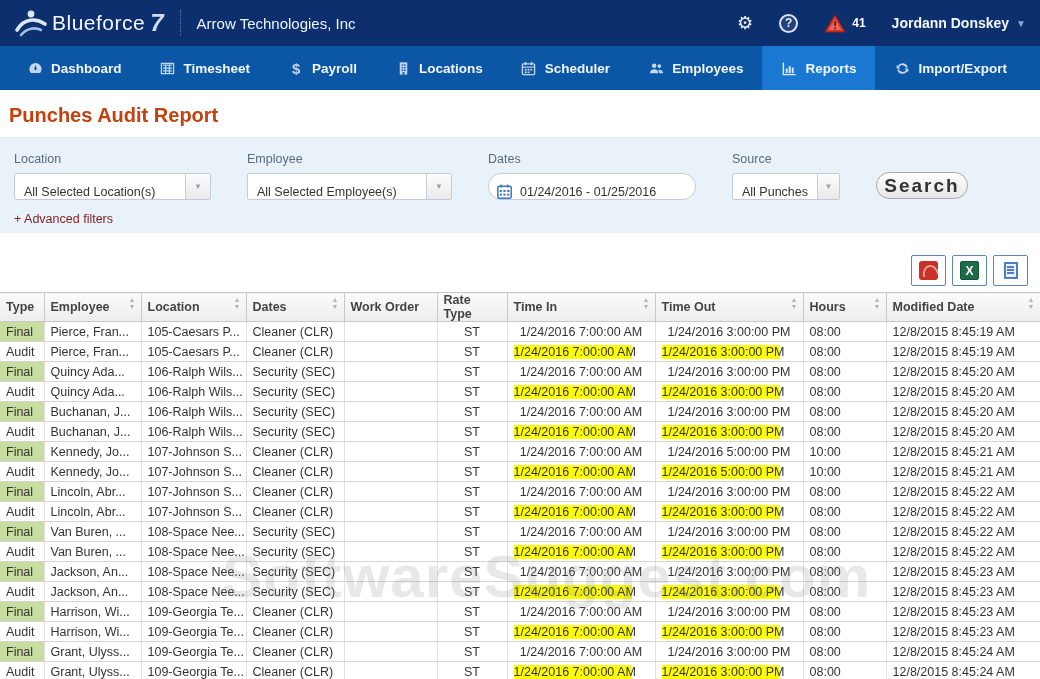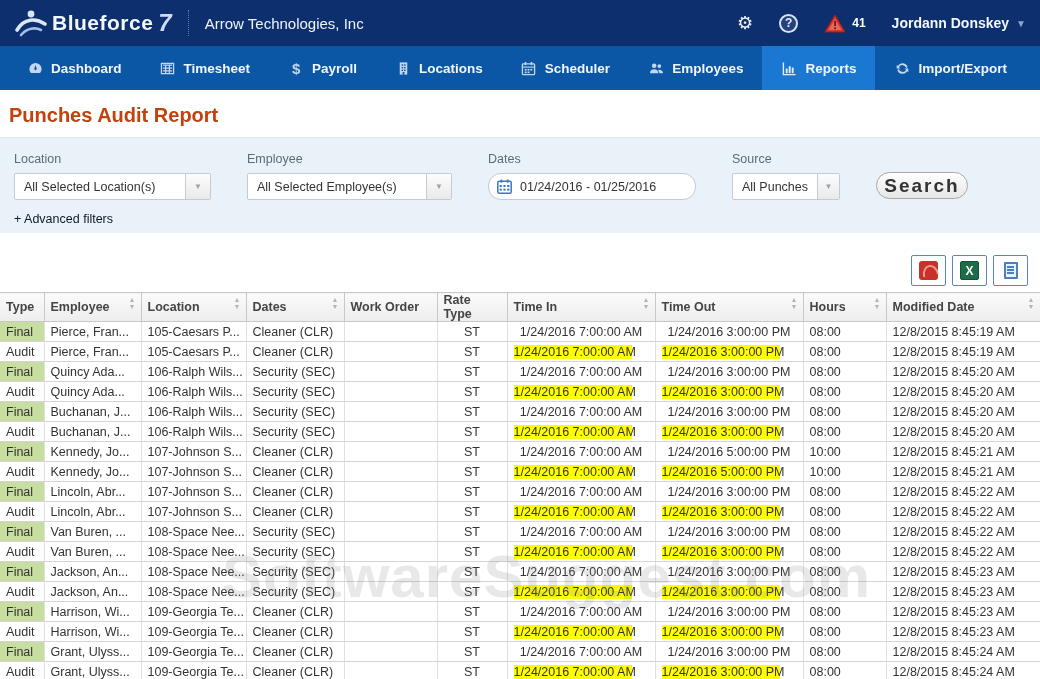--- a/index.html
+++ b/index.html
@@ -5,21 +5,21 @@
   * { margin:0; padding:0; box-sizing:border-box; }
   html,body { width:1040px; height:679px; overflow:hidden; background:#fff;
               font-family:"Liberation Sans", sans-serif; }
   .app { width:1040px; height:679px; position:relative; background:#fff; }
 
   
   .topbar { height:46px; background:#0d2f6d; display:flex; align-items:center;
             padding:0 14px; color:#fff; }
   .logo { display:flex; align-items:center; gap:4px; }
   .logo-swoosh { width:34px; height:30px; }
-  .logo-text { font-size:21px; font-weight:bold; color:#f2f6fd; letter-spacing:0.5px; }
+  .logo-text { font-size:21px; font-weight:normal; color:#f2f6fd; letter-spacing:0.5px; }
   .logo-seven { font-size:24px; font-weight:bold; color:#cddcf2; font-style:italic; margin-left:1px; }
   .topbar-divider { width:1px; height:26px; border-left:1px dotted #5a79b3; margin:0 16px; }
   .company-name { font-size:15px; color:#eef3fb; }
   .topbar-right { margin-left:auto; display:flex; align-items:center; gap:26px; }
   .icon-btn { font-size:18px; color:#e8eef7; cursor:pointer; line-height:1; }
   .help-circle { width:19px; height:19px; border-radius:50%; background:#24417f; border:2px solid #d8e2f2;
                  color:#e8eef7; font-size:12px; font-weight:bold; display:flex; align-items:center; justify-content:center; }
   .alert-group { display:flex; align-items:center; gap:6px; }
   .alert-count { font-size:12px; font-weight:bold; color:#fff; }
   .user-menu { display:flex; align-items:center; gap:7px; font-size:14px; font-weight:bold; color:#f2f6fd; }
@@ -34,33 +34,33 @@
   .nav-item.active { background:#1a78d3; }
 
   
   .page-title { color:#c2410c; font-size:20px; font-weight:bold; margin:14px 0 10px 9px; }
 
   
   .filter-panel { background:#e9f2f9; border-top:1px solid #dce9f2; padding:14px 14px 10px 14px; height:96px; position:relative; }
   .filter-row { display:flex; gap:36px; }
   .field { display:flex; flex-direction:column; gap:7px; }
   .field-label { font-size:12.5px; color:#5c6b78; }
-  .select-box, .date-box { display:flex; height:27px; background:#fff; border:1px solid #c2ccd6; border-radius:2px; align-items:center; }
+  .select-box, .date-box { display:flex; height:27px; background:#fff; border:1px solid #c2ccd6; border-radius:2px; align-items:flex-end; }
   .select-value { font-size:12.5px; color:#333; padding:0 9px; flex:1; white-space:nowrap; }
   .select-btn { width:25px; align-self:stretch; border-left:1px solid #c2ccd6;
                 background:linear-gradient(#fdfdfd,#e9e9e9); display:flex; align-items:center; justify-content:center;
                 color:#9aa3ab; font-size:8px; cursor:pointer; }
   .w-location { width:197px; } .w-employee { width:205px; } .w-dates { width:208px;border-radius:13px; } .w-source { width:108px; }
   .date-box { padding:0 8px; gap:8px; }
   .cal-icon { width:15px; height:15px; }
   .date-value { font-size:12.5px; color:#333; white-space:nowrap; }
   .search-btn { margin-top:20px; width:92px; height:27px; border-radius:14px; border:1px solid #a8a8a8;
                 background:linear-gradient(#ffffff,#e6e6e6); font-size:19px; font-weight:bold; color:#333;
                 letter-spacing:2px; cursor:pointer; font-family:"Liberation Sans", sans-serif; }
-  .advanced-link { display:inline-block; margin-top:12px; font-size:12.5px; color:#0f172a; text-decoration:none; cursor:pointer; }
+  .advanced-link { display:inline-block; margin-top:12px; font-size:12.5px; color:#7f1d1d; text-decoration:none; cursor:pointer; }
 
   
   .export-row { display:flex; justify-content:flex-end; gap:6px; padding:22px 12px 6px 0; }
   .export-btn { width:35px; height:31px; border:1px solid #5b87b8; border-radius:2px; background:#fff;
                 display:flex; align-items:center; justify-content:center; cursor:pointer; }
   .exp-pdf { width:19px; height:19px; background:#c63227; border-radius:3px; position:relative; }
   .exp-pdf::after { content:""; position:absolute; left:3px; top:4px; width:12px; height:9px;
                     border:2px solid #e89a93; border-radius:50% 50% 0 0 / 90% 90% 0 0; border-bottom:none; transform:rotate(-12deg); }
   .exp-xls { width:19px; height:19px; background:#1e6b47; border-radius:2px; color:#fff; font-size:12px; font-weight:bold;
              display:flex; align-items:center; justify-content:center; border:1px solid #14523a; }

